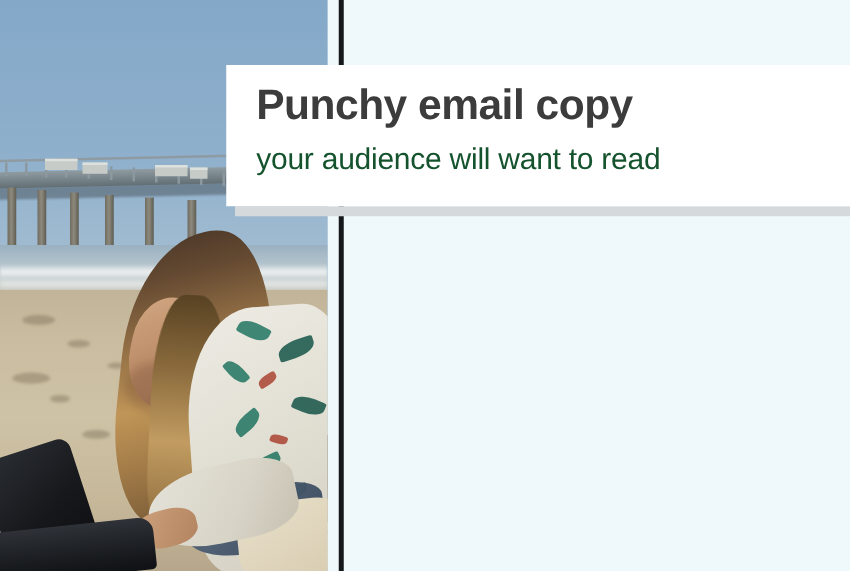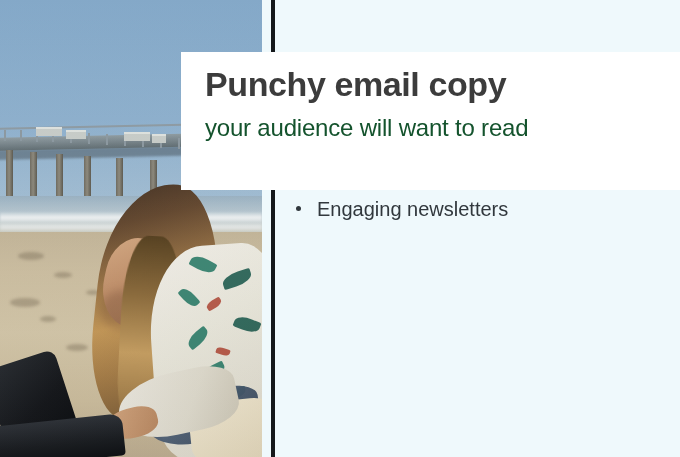--- a/index.html
+++ b/index.html
@@ -245,21 +245,21 @@
     height: 457px;
     background: #15181b;
   }
 
   
   #title-card {
     position: absolute;
     left: 181px;
     top: 52px;
     width: 499px;
-    height: 138px;
+    height: 113px;
     background: #ffffff;
     z-index: 5;
   }
   #card-shadow {
     position: absolute;
     left: 188px;
     top: 165px;
     width: 492px;
     height: 8px;
     background: #d6d9dc;
@@ -396,19 +396,15 @@
 
   <div id="divider"></div>
 
   <div id="card-shadow"></div>
   <div id="title-card">
     <div id="heading">Punchy email copy</div>
     <div id="subheading">your audience will want to read</div>
   </div>
 
   <ul id="bullets">
-    <li>
-      <span class="bullet-dot"></span>
-      <span>Engaging newsletters</span>
-    </li>
   </ul>
 
 </div>
 
 </body></html>

